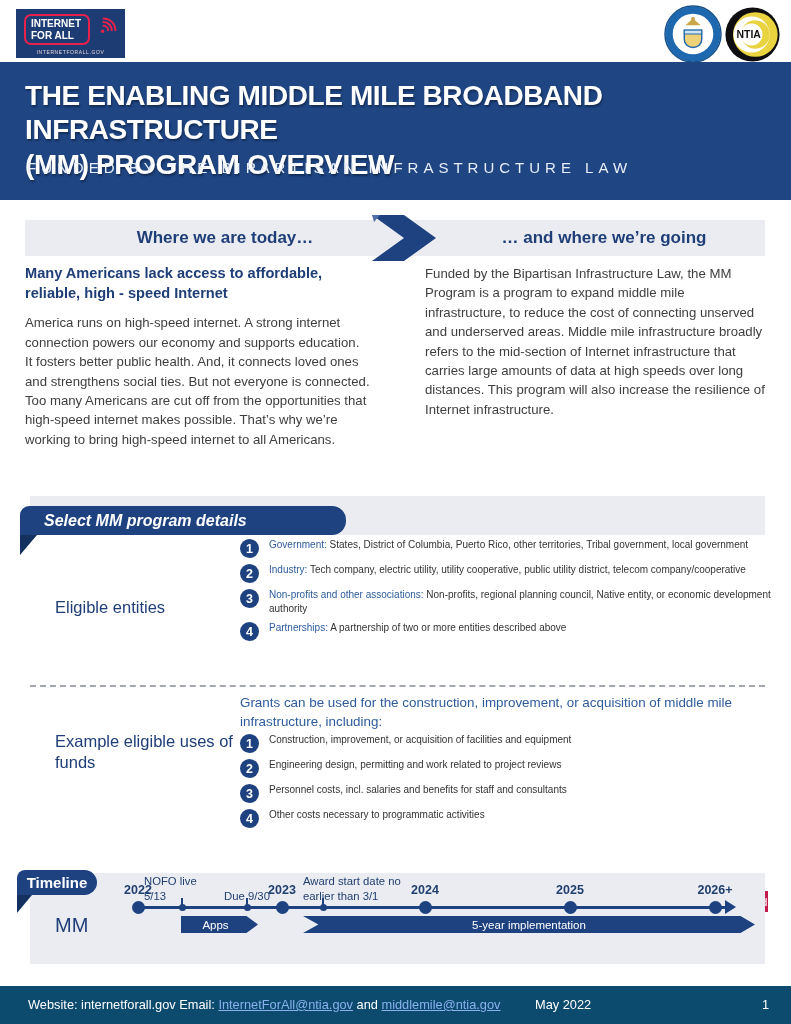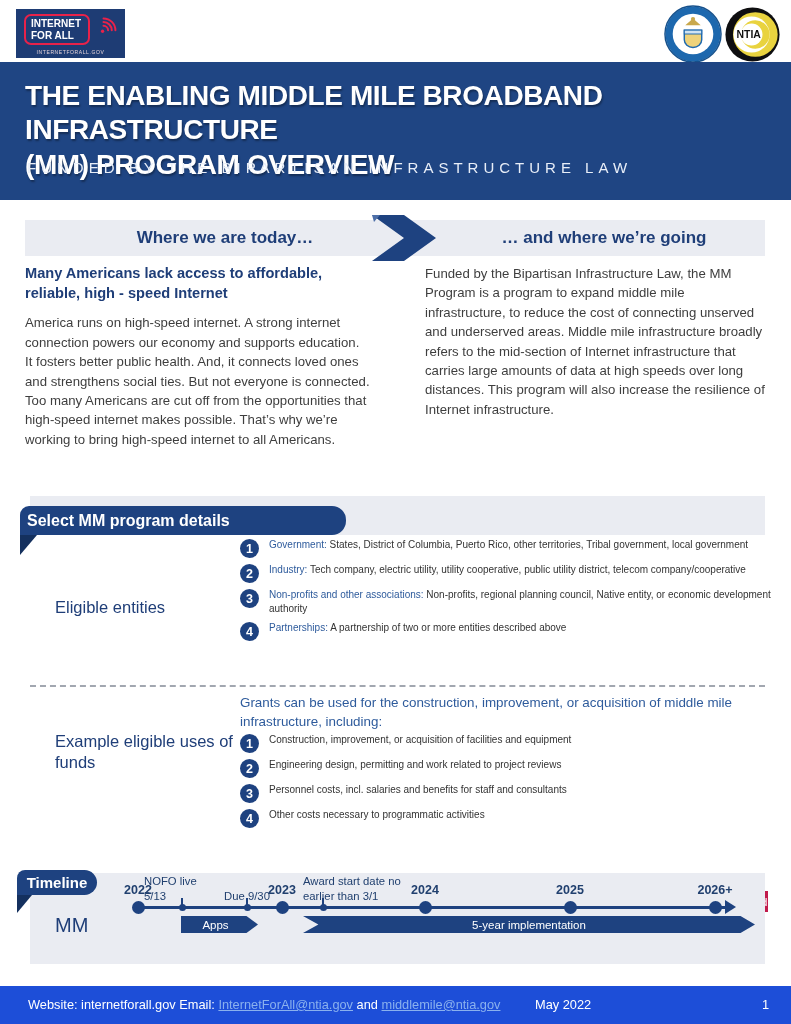--- a/index.html
+++ b/index.html
@@ -34,21 +34,21 @@
   
   .col { position:absolute; top:264px; width:345px; }
   .col.lft { left:25px; }
   .col.rgt { left:425px; width:343px; }
   .col h3 { font-size:14.6px; color:#1F3E78; margin:0 0 10px; line-height:1.35; }
   .col p { font-size:13.2px; color:#3E3E3E; line-height:1.47; }
   
   .details-band { position:absolute; left:30px; top:496px; width:735px; height:39px; background:#EAECF2; }
   .tab { position:absolute; background:#1E4280; color:#fff; font-weight:bold; display:flex; align-items:center;
          border-radius:9px 14px 14px 0; }
-  .tab-details { left:20px; top:506px; width:326px; height:29px; font-size:16px; padding-left:7px; }
+  .tab-details { left:20px; top:506px; width:326px; height:29px; font-size:16px; padding-left:24px;font-style:italic; }
   .fold { position:absolute; width:0; height:0; border-top:20px solid #14305E; border-right:17px solid transparent; }
   .fold-details { left:20px; top:535px; }
   .row-label { position:absolute; left:55px; color:#1F3E78; font-size:16.5px; line-height:1.3; }
   .label-entities { top:597px; width:170px; }
   .label-uses { top:731px; width:185px; }
   .nlist { position:absolute; left:240px; width:532px; }
   .list-entities { top:538px; }
   .list-uses { top:733px; }
   .nitem { display:flex; margin-bottom:5px; }
   .num { width:19px; height:19px; border-radius:50%; background:#1E4280; color:#fff; font-size:12.5px;
@@ -76,21 +76,21 @@
   .tl-event { font-size:11.3px; color:#21406F; line-height:1.3; }
   .tl-event span { display:block; }
   .ev-nofo { left:114px; top:1px; width:76px; text-align:left; }
   .ev-due { left:179px; top:16px; width:76px; text-align:center; }
   .ev-award { left:273px; top:1px; width:132px; text-align:left; }
   .tl-bar { top:43px; height:17px; background:#1E4280; color:#fff; font-size:11.5px;
             display:flex; align-items:center; justify-content:center; }
   .bar-apps { left:151px; width:77px; clip-path:polygon(0 0,85% 0,100% 50%,85% 100%,0 100%); padding-right:8px; }
   .bar-impl { left:273px; width:452px; clip-path:polygon(0 0,96.8% 0,100% 50%,96.8% 100%,0 100%,3.4% 50%); }
   
-  .footer { position:absolute; left:0; top:986px; width:791px; height:38px; background:#1d4ed8; color:#fff;
+  .footer { position:absolute; left:0; top:986px; width:791px; height:38px; background:#0c4a6e; color:#fff;
             font-size:12.8px; }
   .f-left { position:absolute; left:28px; top:11px; }
   .f-link { color:#8AB1EE; text-decoration:underline; }
   .f-date { position:absolute; left:535px; top:11px; }
   .f-page { position:absolute; right:22px; top:11px; }
 </style>
 </head>
 <body>
 
 <div class="page">

